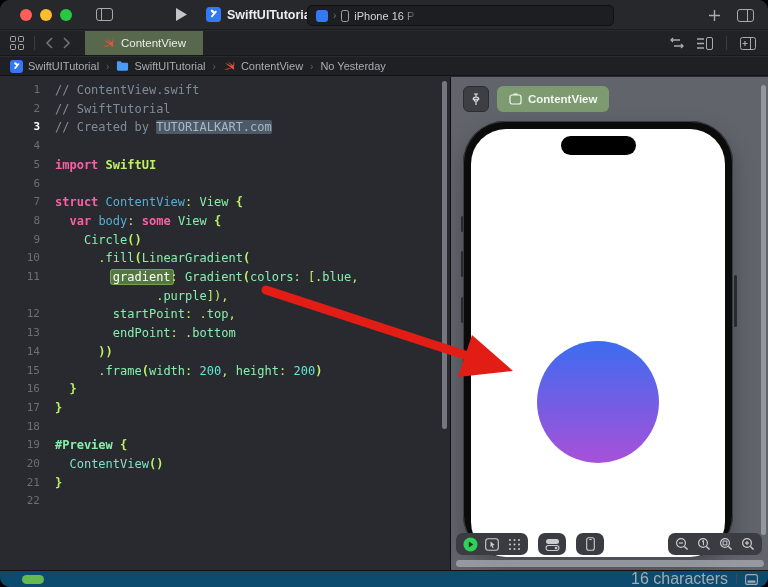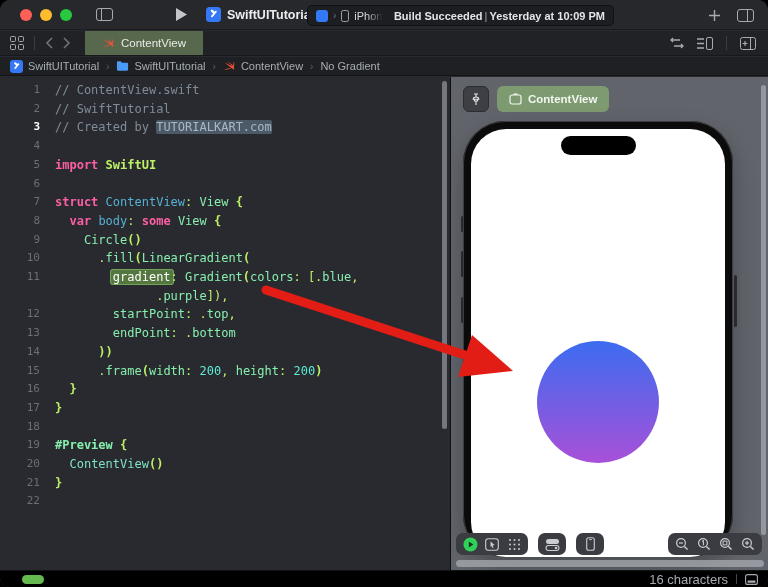--- a/index.html
+++ b/index.html
@@ -77,21 +77,21 @@
   .nub.l3{left:10px;top:220px;height:26px;}
   .nub.r1{left:283px;top:198px;height:52px;}
   .cv-toolbar{position:absolute;left:0;top:456px;width:100%;height:22px;display:flex;align-items:center;gap:10px;padding-left:5px;}
   .pillgrp{background:#3A3C41;border-radius:7px;height:22px;display:flex;align-items:center;padding:0 3px;color:#C9CCD1;}
   .pillgrp .btn{width:22px;height:22px;display:flex;align-items:center;justify-content:center;}
   .zoomgrp{position:absolute;right:6px;top:456px;}
   .hscroll{position:absolute;left:5px;right:4px;top:483px;height:7px;}
   .hscroll .thumb{height:7px;border-radius:4px;background:rgba(168,172,178,.75);width:100%;}
   .canvas .vthumb{position:absolute;right:2px;top:8px;width:5px;height:450px;border-radius:3px;background:rgba(190,194,200,.55);}
   
-  .statusbar{position:absolute;left:0;top:570px;width:768px;height:17px;background:#000000;border-top:1px solid #121315;display:flex;align-items:center;font-size:13px;color:#A7ABB1;}
+  .statusbar{position:absolute;left:0;top:570px;width:768px;height:17px;background:#0c4a6e;border-top:1px solid #121315;display:flex;align-items:center;font-size:16px;color:#A7ABB1;}
   .ind-pill{width:22px;height:9px;border-radius:5px;background:#65B94E;margin-left:22px;}
   .sb-right{margin-left:auto;display:flex;align-items:center;gap:8px;padding-right:10px;}
   .sb-sep{width:1px;height:10px;background:#45474B;}
   
   .overlay{position:absolute;inset:0;z-index:50;pointer-events:none;}
   svg.gl{display:block;}
 </style>
 </head>
 <body>
 
@@ -125,21 +125,20 @@
     </div>
     <div class="status-pill">
       <span class="appicon"></span>
       <span class="chev">›</span>
       <span class="tb-icon">
         <svg class="gl" width="8" height="12" viewBox="0 0 8 12">
             <rect x="0.5" y="0.5" width="7" height="11" rx="1.8" fill="none" stroke="#9DA1A6"></rect>
           </svg>
       </span>
       <span class="scheme-name">iPhone 16 P</span>
-      <span class="build-status"><span>Build</span> <b>Succeeded</b><span class="sep">|</span><b>Yesterday at 10:09 PM</b></span>
     </div>
     <div class="tb-right">
       <span class="tb-icon">
         <svg class="gl" width="13" height="13" viewBox="0 0 13 13">
             <line x1="6.5" y1="1" x2="6.5" y2="12" stroke="currentColor" stroke-width="1.4"></line>
             <line x1="1" y1="6.5" x2="12" y2="6.5" stroke="currentColor" stroke-width="1.4"></line>
           </svg>
       </span>
       <span class="tb-icon">
         <svg class="gl" width="17" height="13" viewBox="0 0 17 13">
@@ -231,21 +230,21 @@
       <span class="jitem">
         <span class="jicon">
           <svg width="13" height="12" viewBox="0 0 13 12">
             <path d="M1 9.2 C3.5 9.8 6.2 9.4 8.1 8 C9.3 8.3 10.3 9 10.9 10 C11.4 8.9 11.3 7.8 10.6 6.8 C11.8 4.8 11.6 2.6 10.2 1 C10.9 2.4 10.8 4.1 10 5.4 C8.2 3.9 6.1 2.4 4.4 1.2 C5.9 3 7.8 4.8 8.9 6 C6.9 5.2 4.3 3.8 2.2 2.4 C4.1 4.7 6.6 6.6 8.3 7.5 C6.2 8.6 3.4 8.8 1 9.2 Z" fill="#F05138"></path>
           </svg>
         </span>
         <span>ContentView</span>
       </span>
       <span class="jsep">›</span>
       <span class="jitem">
-        <span>No Gradient</span>
+        <span>No Yesterday</span>
       </span>
     </div>
 
   <div class="main">
     <div class="editor">
       <div class="code-lines"><div class="cl"><span class="ln">1</span><span class="ct"><span class="com">// ContentView.swift</span></span></div><div class="cl"><span class="ln">2</span><span class="ct"><span class="com">// SwiftTutorial</span></span></div><div class="cl"><span class="ln cur">3</span><span class="ct"><span class="com">// Created by </span><span class="com sel">TUTORIALKART.com</span></span></div><div class="cl"><span class="ln">4</span><span class="ct"></span></div><div class="cl"><span class="ln">5</span><span class="ct"><span class="kw">import</span><span class="pln b"> SwiftUI</span></span></div><div class="cl"><span class="ln">6</span><span class="ct"></span></div><div class="cl"><span class="ln">7</span><span class="ct"><span class="kw">struct </span><span class="typ">ContentView</span><span class="pln">: </span><span class="pur">View</span><span class="pln b"> {</span></span></div><div class="cl"><span class="ln">8</span><span class="ct"><span class="pln">  </span><span class="kw">var</span><span class="pln"> </span><span class="typ">body</span><span class="pln">: </span><span class="kw">some</span><span class="pln"> </span><span class="pur">View</span><span class="pln b"> {</span></span></div><div class="cl"><span class="ln">9</span><span class="ct"><span class="pln">    </span><span class="pur">Circle</span><span class="pln b">()</span></span></div><div class="cl"><span class="ln">10</span><span class="ct"><span class="pln">      .</span><span class="pur">fill</span><span class="pln b">(</span><span class="pur">LinearGradient</span><span class="pln b">(</span></span></div><div class="cl"><span class="ln">11</span><span class="ct"><span class="pln">        </span><span class="hl">gradient</span><span class="pln">: </span><span class="pur">Gradient</span><span class="pln b">(</span><span class="pur">colors</span><span class="pln">: [.</span><span class="pur">blue</span><span class="pln">,</span></span></div><div class="cl"><span class="ln"></span><span class="ct"><span class="pln">              .</span><span class="pur">purple</span><span class="pln">]),</span></span></div><div class="cl"><span class="ln">12</span><span class="ct"><span class="pln">        </span><span class="pur">startPoint</span><span class="pln">: .</span><span class="pur">top</span><span class="pln">,</span></span></div><div class="cl"><span class="ln">13</span><span class="ct"><span class="pln">        </span><span class="pur">endPoint</span><span class="pln">: .</span><span class="pur">bottom</span></span></div><div class="cl"><span class="ln">14</span><span class="ct"><span class="pln b">      ))</span></span></div><div class="cl"><span class="ln">15</span><span class="ct"><span class="pln">      .</span><span class="pur">frame</span><span class="pln b">(</span><span class="pur">width</span><span class="pln">: </span><span class="num">200</span><span class="pln">, </span><span class="pur">height</span><span class="pln">: </span><span class="num">200</span><span class="pln b">)</span></span></div><div class="cl"><span class="ln">16</span><span class="ct"><span class="pln b">  }</span></span></div><div class="cl"><span class="ln">17</span><span class="ct"><span class="pln b">}</span></span></div><div class="cl"><span class="ln">18</span><span class="ct"></span></div><div class="cl"><span class="ln">19</span><span class="ct"><span class="pur b">#Preview</span><span class="pln b"> {</span></span></div><div class="cl"><span class="ln">20</span><span class="ct"><span class="pln">  </span><span class="mint">ContentView</span><span class="pln b">()</span></span></div><div class="cl"><span class="ln">21</span><span class="ct"><span class="pln b">}</span></span></div><div class="cl"><span class="ln">22</span><span class="ct"></span></div></div>
       <div class="vthumb"></div>
     </div>
     <div class="splitter"></div>
 

